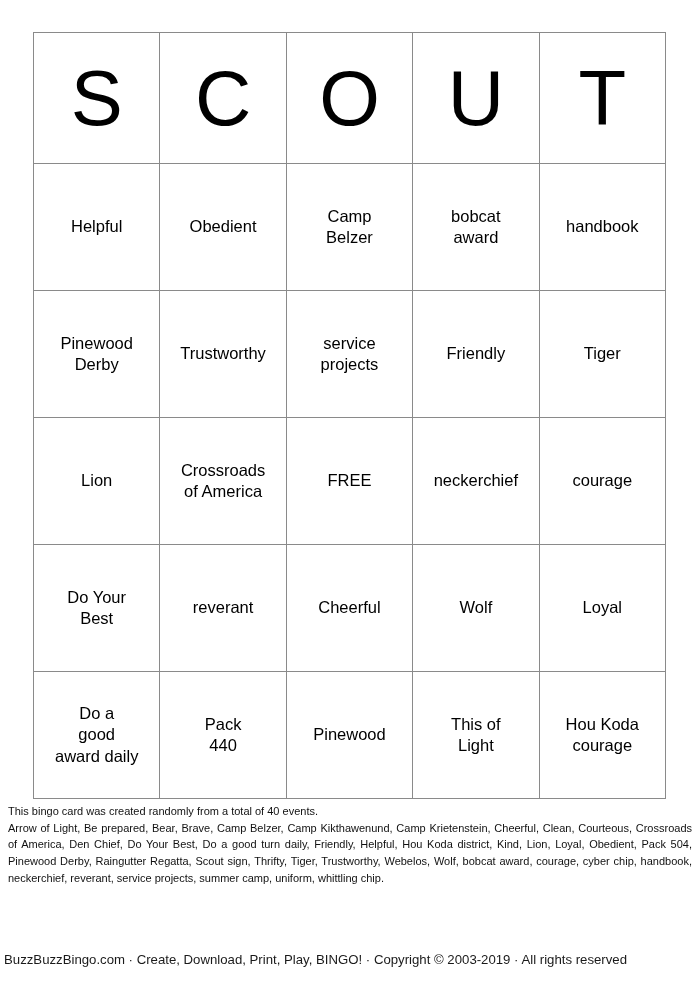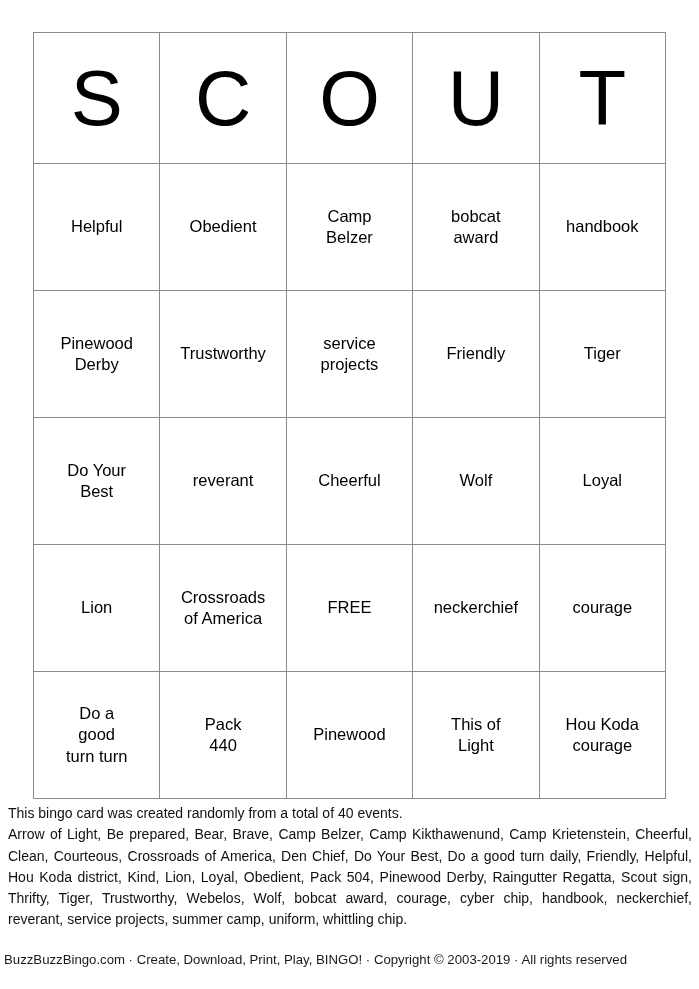--- a/index.html
+++ b/index.html
@@ -63,21 +63,21 @@
     padding: 0 5px;
     white-space: pre-line;
   }
 
   
   .footnote {
     position: absolute;
     left: 8px;
     top: 803px;
     width: 684px;
-    font-size: 14px;
+    font-size: 11px;
     line-height: 1.52;
     color: #111111;
   }
   .footnote-line { display: block; }
   .footnote-list {
     display: block;
     text-align: justify;
     text-justify: inter-word;
   }
 
@@ -143,61 +143,61 @@
         <td>
             <span class="cell-text">Friendly</span>
           </td>
         <td>
             <span class="cell-text">Tiger</span>
           </td>
       </tr>
 
       <tr class="cell-row">
         <td>
+            <span class="cell-text">Lion</span>
+          </td>
+        <td>
+            <span class="cell-text">Crossroads
+of America</span>
+          </td>
+        <td>
+            <span class="cell-text">FREE</span>
+          </td>
+        <td>
+            <span class="cell-text">neckerchief</span>
+          </td>
+        <td>
+            <span class="cell-text">courage</span>
+          </td>
+      </tr>
+
+      <tr class="cell-row">
+        <td>
             <span class="cell-text">Do Your
 Best</span>
           </td>
         <td>
             <span class="cell-text">reverant</span>
           </td>
         <td>
             <span class="cell-text">Cheerful</span>
           </td>
         <td>
             <span class="cell-text">Wolf</span>
           </td>
         <td>
             <span class="cell-text">Loyal</span>
           </td>
       </tr>
 
       <tr class="cell-row">
         <td>
-            <span class="cell-text">Lion</span>
-          </td>
-        <td>
-            <span class="cell-text">Crossroads
-of America</span>
-          </td>
-        <td>
-            <span class="cell-text">FREE</span>
-          </td>
-        <td>
-            <span class="cell-text">neckerchief</span>
-          </td>
-        <td>
-            <span class="cell-text">courage</span>
-          </td>
-      </tr>
-
-      <tr class="cell-row">
-        <td>
             <span class="cell-text">Do a
 good
-turn turn</span>
+award daily</span>
           </td>
         <td>
             <span class="cell-text">Pack
 440</span>
           </td>
         <td>
             <span class="cell-text">Pinewood</span>
           </td>
         <td>
             <span class="cell-text">This of

